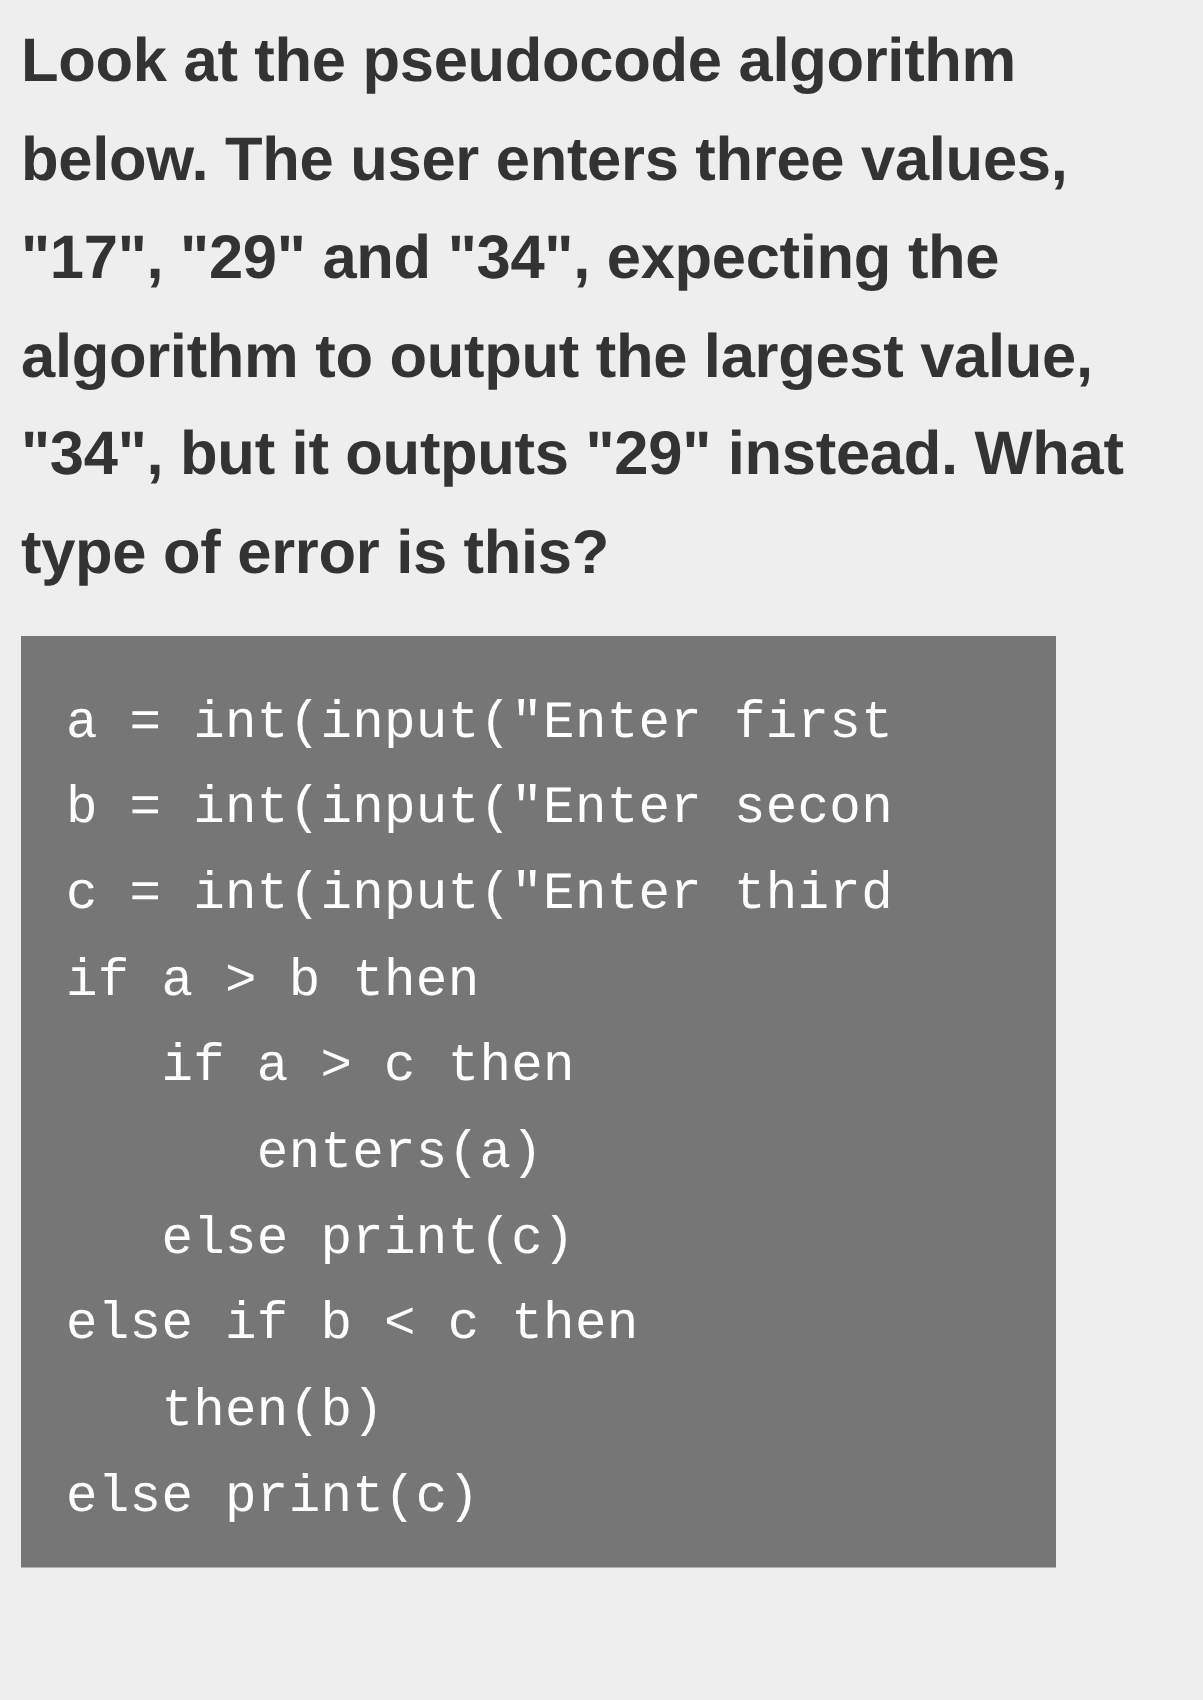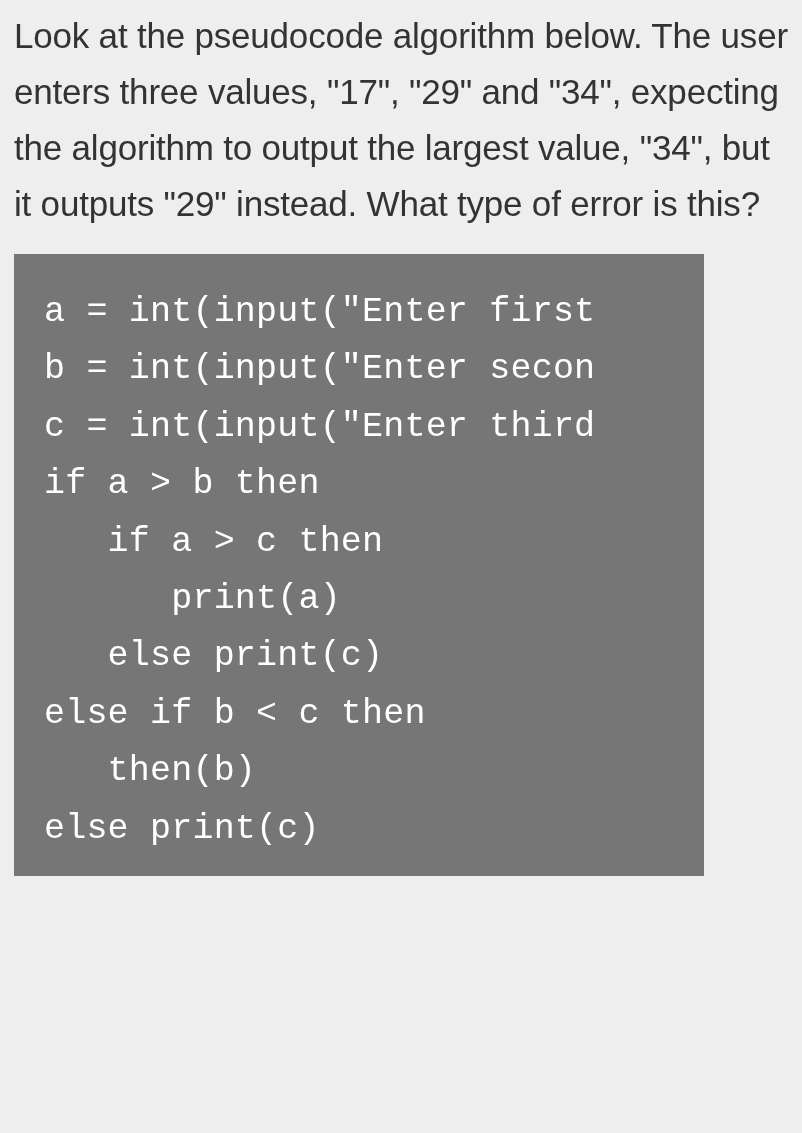--- a/index.html
+++ b/index.html
@@ -14,25 +14,25 @@
     font-family: -apple-system, BlinkMacSystemFont, "Segoe UI", Arial, Helvetica, sans-serif;
     color: #222222;
     overflow: hidden;
   }
   .container {
     width: 802px;
     height: 1133px;
     padding: 8px 14px 0 14px;
   }
   .question-text {
-    font-size: 35px;
+    font-size: 41px;
     line-height: 1.60;
     letter-spacing: -0.2px;
     color: #333333;
-    font-weight: 400;
+    font-weight: 700;
     margin-bottom: 22px;
   }
   .code-block {
     background: #767676;
     width: 690px;
     padding: 30px 0 18px 30px;
     font-family: "Courier New", Courier, monospace;
     color: #ffffff;
     font-size: 35px;
     line-height: 1.64;
@@ -46,18 +46,18 @@
 <body>
 
 <div class="container">
   <p class="question-text">Look at the pseudocode algorithm below. The user enters three values, "17", "29" and "34", expecting the algorithm to output the largest value, "34", but it outputs "29" instead. What type of error is this?</p>
 
   <div class="code-block"><span>a = int(input("Enter first</span>
 <span>b = int(input("Enter secon</span>
 <span>c = int(input("Enter third</span>
 <span>if a &gt; b then</span>
 <span>   if a &gt; c then</span>
-<span>      print(a)</span>
+<span>      enters(a)</span>
 <span>   else print(c)</span>
 <span>else if b &lt; c then</span>
 <span>   then(b)</span>
 <span>else print(c)</span></div>
 </div>
 
 </body></html>

